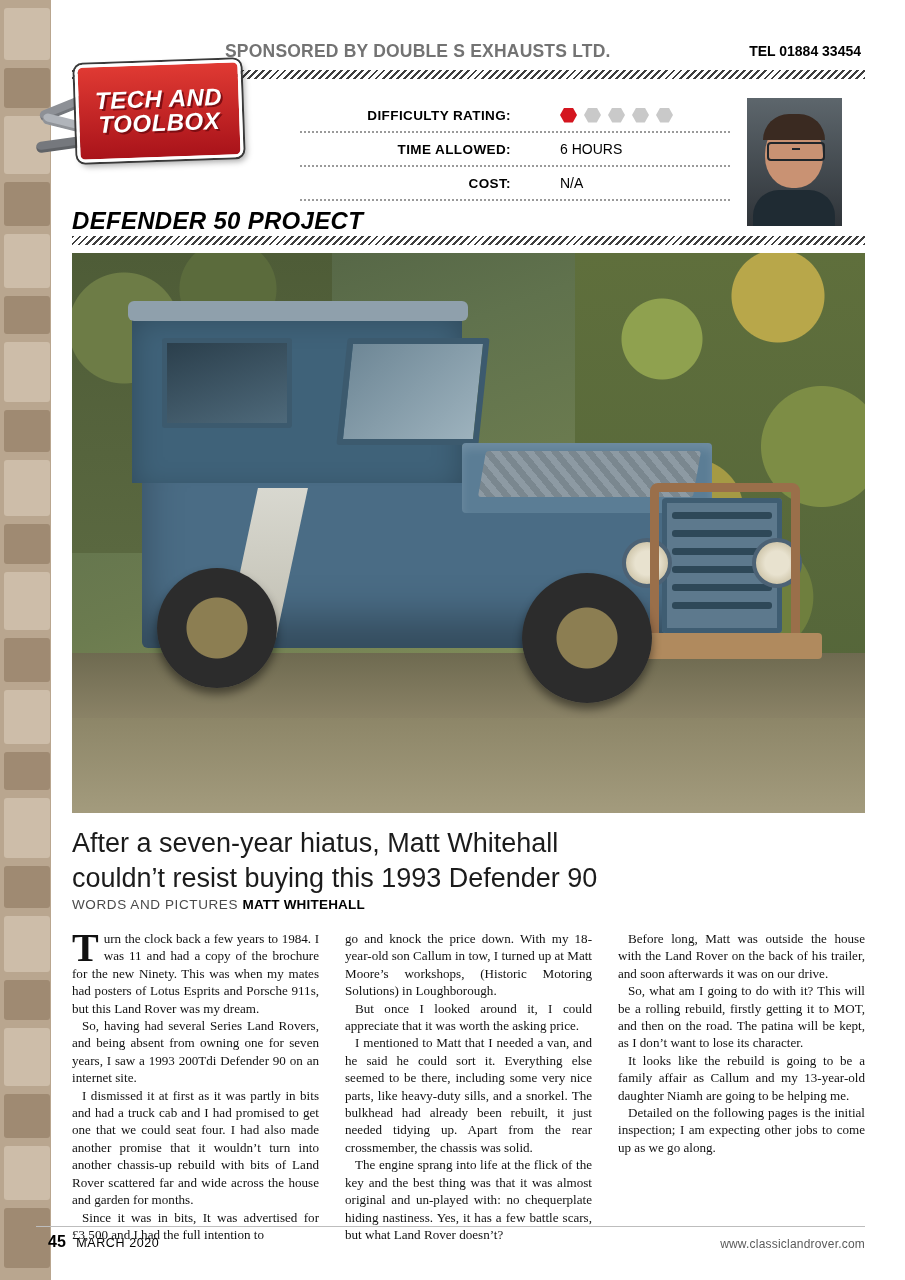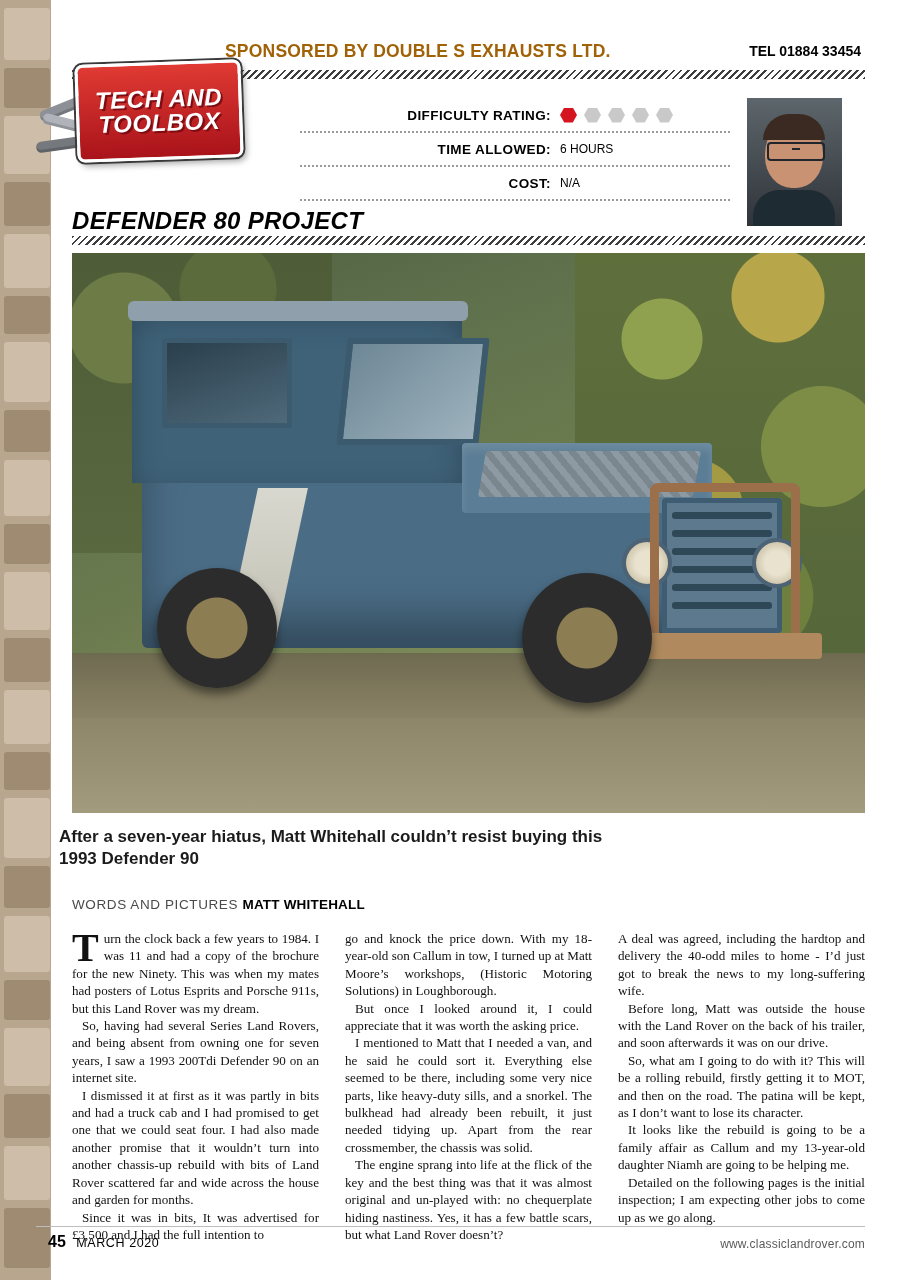--- a/index.html
+++ b/index.html
@@ -45,21 +45,21 @@
     left: 225px; top: 36px;
     width: 640px; height: 30px;
     display: flex;
     align-items: center;
     justify-content: space-between;
   }
   .sponsor-text {
     font-weight: bold;
     font-size: 17.5px;
     letter-spacing: 0.2px;
-    color: #a16207;
+    color: #737373;
     white-space: nowrap;
   }
   .sponsor-tel {
     font-weight: bold;
     font-size: 14px;
     color: #000;
     white-space: nowrap;
     padding-right: 4px;
   }
   .zig {
@@ -141,24 +141,25 @@
     text-align: right;
     font-weight: bold;
     font-size: 13.5px;
     letter-spacing: .4px;
     color: #000;
     padding-right: 9px;
     white-space: nowrap;
   }
   .info-value {
     width: 170px;
-    font-size: 12px;
+    font-size: 14px;
     color: #000;
     display: flex;
     align-items: center;
+    margin-left: 40px;
   }
   .dotline {
     position: relative;
     height: 0;
     border-top: 2px dotted #9a9a9a;
     margin: 1px 0 1px 0;
   }
   .hex {
     width: 17px; height: 15px;
     margin-right: 7px;
@@ -391,26 +392,25 @@
     letter-spacing: -1px;
     line-height: .95;
     text-shadow: 2px 3px 6px rgba(0,0,0,.55);
     font-family: "Liberation Sans", sans-serif;
     font-stretch: condensed;
   }
 
   
   .standfirst {
     position: absolute;
-    left: 59px; top: 826px;
+    left: 72px; top: 826px;
     width: 560px;
-    font-size: 17px;
+    font-size: 27px;
     line-height: 1.28;
     color: #1b1b1b;
-    font-weight: bold;
   }
   .byline {
     position: absolute;
     left: 72px; top: 897px;
     font-size: 13.5px;
     letter-spacing: .6px;
     color: #4a4a4a;
   }
   .byline b { color: #000; letter-spacing: .2px; }
 
@@ -544,21 +544,21 @@
   </div>
 
   <div class="author-photo">
     <div class="ap-bg"></div>
     <div class="ap-body"></div>
     <div class="ap-face"></div>
     <div class="ap-hair"></div>
     <div class="ap-glass"></div>
   </div>
 
-  <div class="section-title">DEFENDER 80 PROJECT</div>
+  <div class="section-title">DEFENDER 50 PROJECT</div>
   <div class="zig2"></div>
 
   <div class="hero">
     <div class="sky"></div>
     <div class="foliage-l"></div>
     <div class="foliage-r"></div>
     <div class="ground"></div>
     <div class="drive"></div>
     <div class="lr">
       <div class="body"></div>
@@ -603,21 +603,20 @@
     </div>
 
     <div class="col">
       <p class="first">go and knock the price down. With my 18-year-old son Callum in tow, I turned up at Matt Moore’s workshops, (Historic Motoring Solutions) in Loughborough.</p>
       <p>But once I looked around it, I could appreciate that it was worth the asking price.</p>
       <p>I mentioned to Matt that I needed a van, and he said he could sort it. Everything else seemed to be there, including some very nice parts, like heavy-duty sills, and a snorkel. The bulkhead had already been rebuilt, it just needed tidying up. Apart from the rear crossmember, the chassis was solid.</p>
       <p>The engine sprang into life at the flick of the key and the best thing was that it was almost original and un-played with: no chequerplate hiding nastiness. Yes, it has a few battle scars, but what Land Rover doesn’t?</p>
     </div>
 
     <div class="col">
-      <p class="first">A deal was agreed, including the hardtop and delivery the 40-odd miles to home - I’d just got to break the news to my long-suffering wife.</p>
       <p>Before long, Matt was outside the house with the Land Rover on the back of his trailer, and soon afterwards it was on our drive.</p>
       <p>So, what am I going to do with it? This will be a rolling rebuild, firstly getting it to MOT, and then on the road. The patina will be kept, as I don’t want to lose its character.</p>
       <p>It looks like the rebuild is going to be a family affair as Callum and my 13-year-old daughter Niamh are going to be helping me.</p>
       <p>Detailed on the following pages is the initial inspection; I am expecting other jobs to come up as we go along.</p>
     </div>
 
   </div>
 
   <div class="footer-rule"></div>
   <div class="folio">

